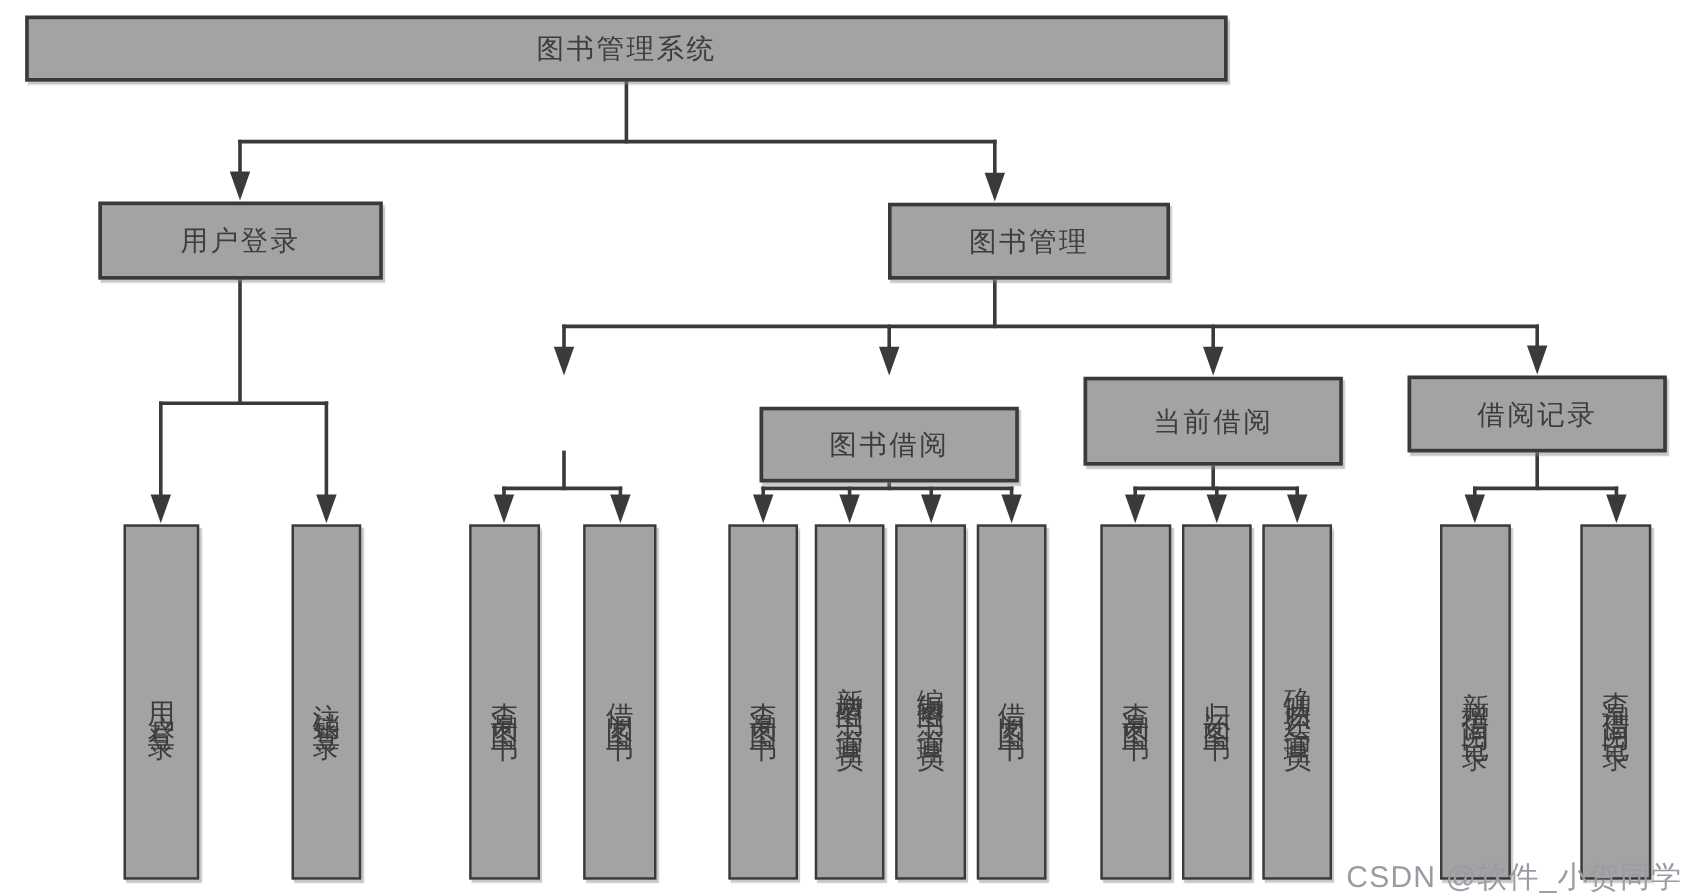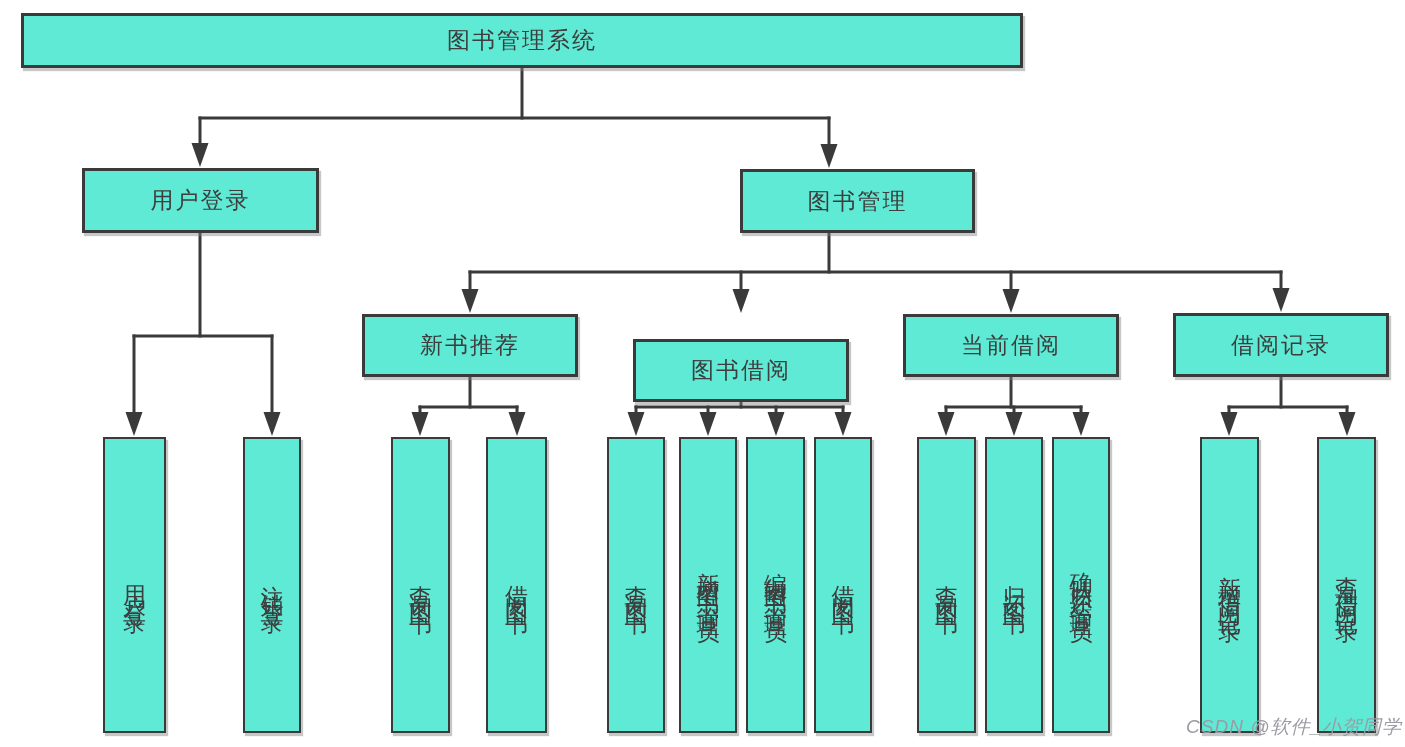--- a/index.html
+++ b/index.html
@@ -19,21 +19,21 @@
   }
   #connectors {
     position: absolute;
     left: 0; top: 0;
     width: 1405px; height: 747px;
     z-index: 1;
   }
   .node {
     position: absolute;
     box-sizing: border-box;
-    background: #5eead4;
+    background: #a3a3a3;
     border: 3px solid #3a3a3a;
     box-shadow: 2px 3px 1px rgba(130,130,130,0.45);
     display: flex;
     align-items: center;
     justify-content: center;
     color: #3d3d3d;
     font-size: 23px;
     letter-spacing: 2px;
     z-index: 2;
     white-space: nowrap;
@@ -45,25 +45,24 @@
     line-height: 1;
     font-size: 23px;
     white-space: normal;
     border-width: 2.5px;
   }
   .leaf-long { letter-spacing: 7px; }
   #watermark {
     position: absolute;
     right: 3px;
     top: 714px;
-    font-size: 19px;
+    font-size: 25px;
     color: #9b9ba3;
     letter-spacing: 1px;
     z-index: 3;
-    font-style: italic;
   }
 </style>
 </head>
 <body>
 
 <div id="canvas">
 
   <svg id="connectors" viewBox="0 0 1405 747" xmlns="http://www.w3.org/2000/svg">
     <g stroke="#3a3a3a" stroke-width="3" fill="none" stroke-linecap="square">
 
@@ -128,23 +127,22 @@
       <path d="M1220.5,412 H1237.5 L1229,436 Z"></path>
       <path d="M1338.5,412 H1355.5 L1347,436 Z"></path>
     </g>
   </svg>
 
   <div class="node" style="left:21px; top:13px; width:1002px; height:55px;">图书管理系统</div>
 
   <div class="node" style="left:82px; top:168px; width:237px; height:65px;">用户登录</div>
   <div class="node" style="left:740px; top:169px; width:235px; height:64px;">图书管理</div>
 
-  <div class="node" style="left:362px; top:314px; width:216px; height:63px;">新书推荐</div>
   <div class="node" style="left:633px; top:314px; width:216px; height:63px;margin-top:25px;">图书借阅</div>
-  <div class="node" style="left:903px; top:314px; width:216px; height:63px;">当前借阅</div>
+  <div class="node" style="left:903px; top:314px; width:216px; height:74px;">当前借阅</div>
   <div class="node" style="left:1173px; top:313px; width:216px; height:64px;">借阅记录</div>
 
   <div class="node leaf" style="left:103px; top:437px; width:63px; height:296px;">用户登录</div>
   <div class="node leaf" style="left:243px; top:437px; width:58px; height:296px;">注销登录</div>
 
   <div class="node leaf" style="left:391px; top:437px; width:59px; height:296px;">查询图书</div>
   <div class="node leaf" style="left:486px; top:437px; width:61px; height:296px;">借阅图书</div>
 
   <div class="node leaf" style="left:607px; top:437px; width:58px; height:296px;">查询图书</div>
   <div class="node leaf leaf-long" style="left:679px; top:437px; width:58px; height:296px;">新增图书（管理员）</div>

